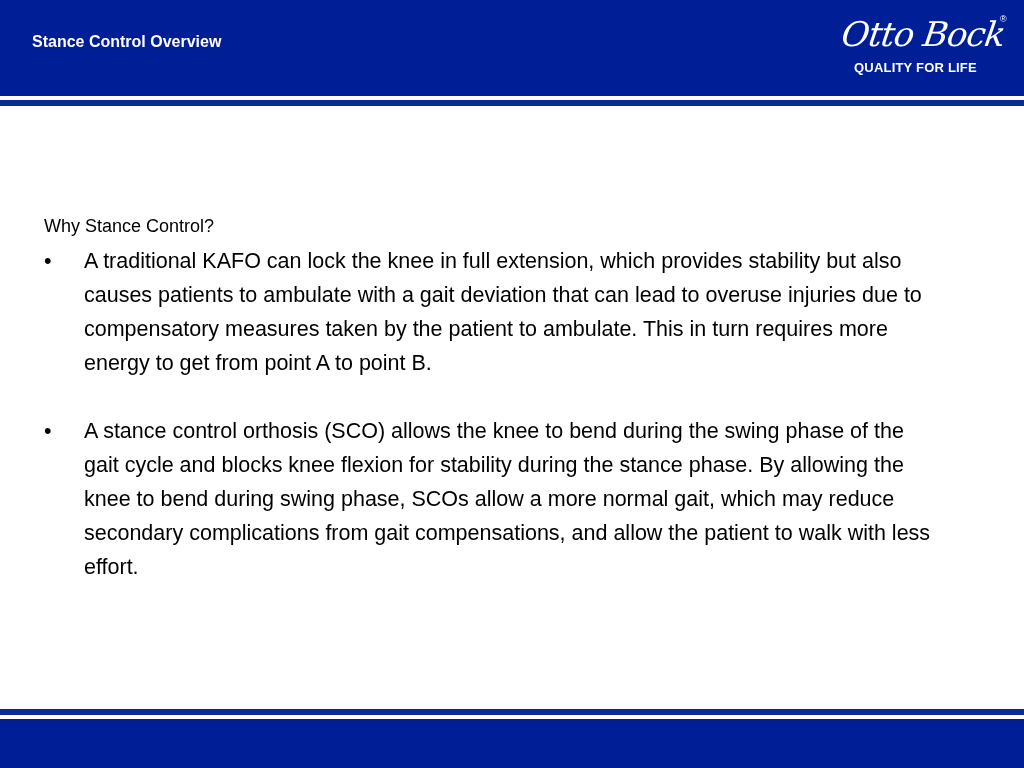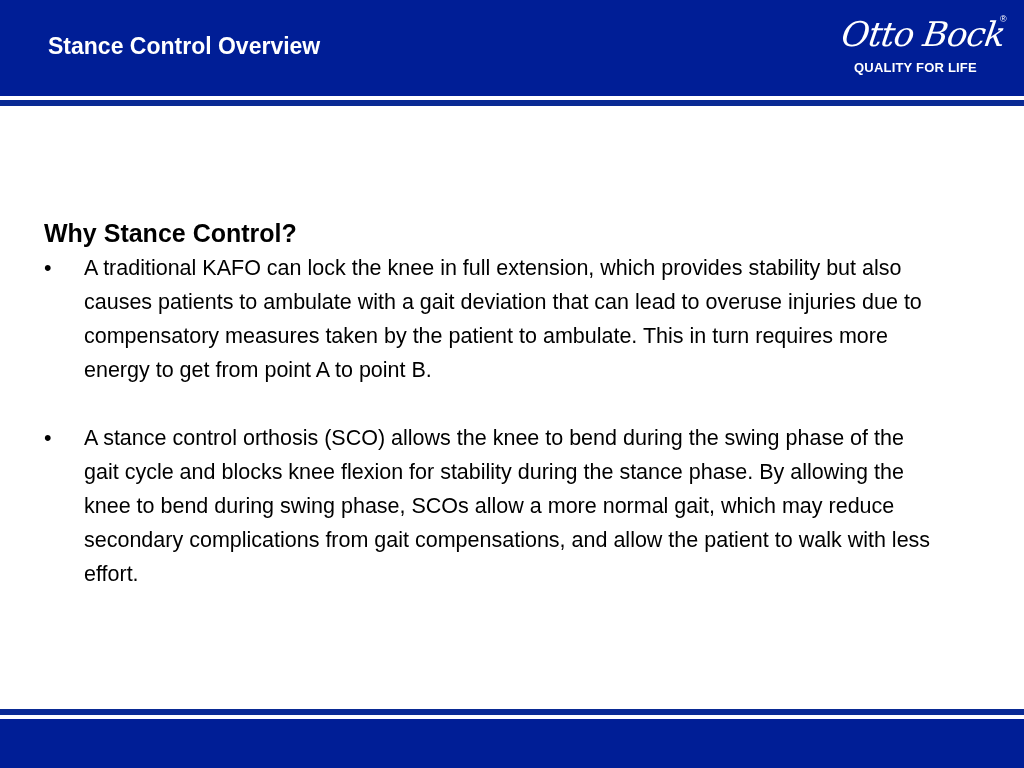--- a/index.html
+++ b/index.html
@@ -26,23 +26,23 @@
     }
     .header-stripe {
       position: absolute;
       left: 0; top: 100px;
       width: 1024px;
       height: 6px;
       background: #0a2a94;
     }
     .slide-title {
       position: absolute;
-      left: 48px;
+      left: 32px;
       top: 33px;
-      font-size: 23px;
+      font-size: 16px;
       font-weight: bold;
       color: #ffffff;
       letter-spacing: 0px;
       white-space: nowrap;
     }
     .logo {
       position: absolute;
       left: 838px;
       top: 12px;
       width: 172px;
@@ -78,24 +78,24 @@
       letter-spacing: 0.2px;
     }
     .content {
       position: absolute;
       left: 44px;
       top: 203px;
       width: 920px;
       color: #000000;
     }
     .section-heading {
-      font-size: 25px;
-      font-weight: bold;
+      font-size: 18px;
+      font-weight: normal;
       line-height: 28px;
-      margin: 16px 0 4px 0;
+      margin: 9px 0 4px 0;
     }
     .bullet-list {
       list-style: none;
       margin: 0;
       padding: 0;
     }
     .bullet-item {
       position: relative;
       padding-left: 40px;
       font-size: 21.5px;

